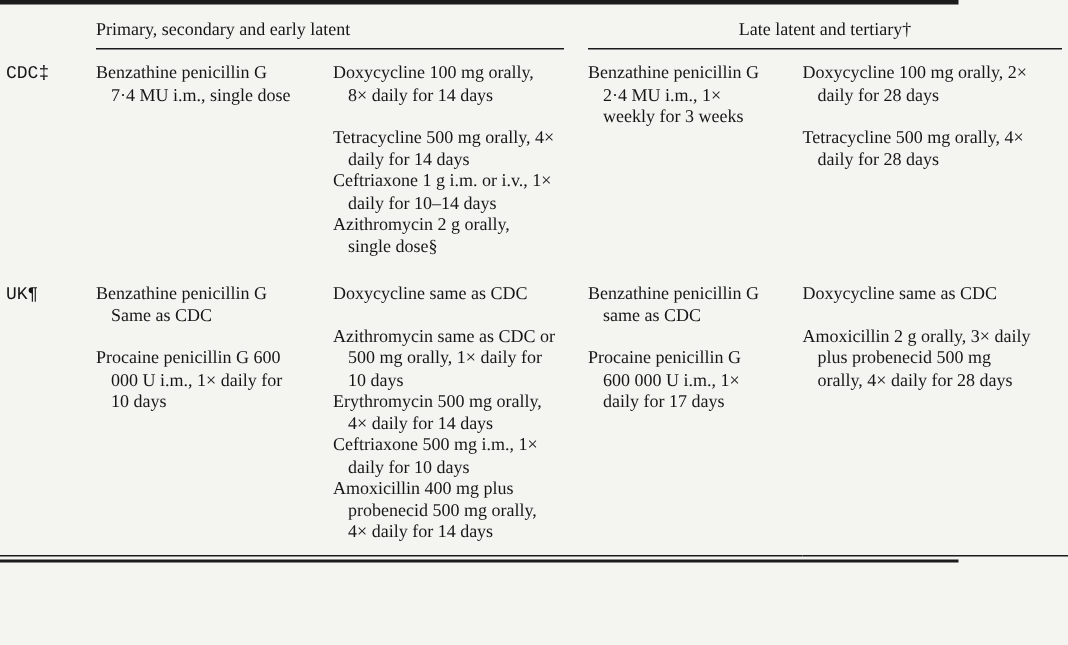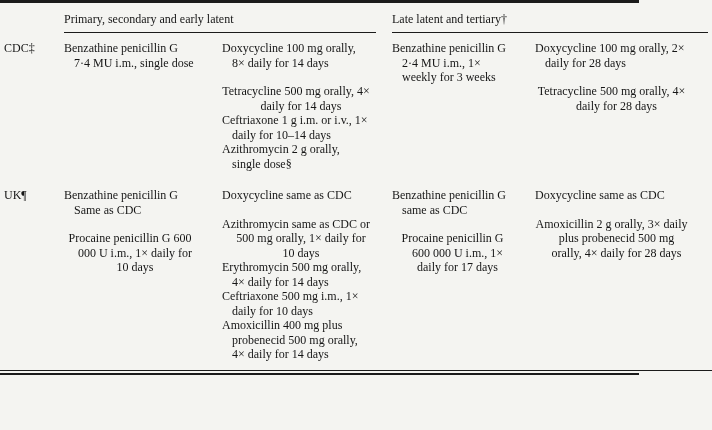--- a/index.html
+++ b/index.html
@@ -42,21 +42,21 @@
   }
   
   tr.group-row th { padding-top: 9px; }
   .group-rule {
     display: block;
     border-bottom: 1px solid #1b1b1b;
     padding-bottom: 6px;
     margin-right: 16px;
     line-height: 14px;
   }
-  th.group-late .group-rule { margin-right: 4px; }
+  th.group-late .group-rule { margin-right: 4px; text-align: center; }
 
   
   tr.sub-row th {
     padding-top: 8px;
     padding-bottom: 9px;
     border-bottom: 1px solid #1b1b1b;
     line-height: 14px;
   }
   th.h-guid, td.b-guid { padding-left: 4px; }
 
@@ -68,22 +68,22 @@
   td.b-sl1 { padding-right: 22px; }
   td.b-fl2 { padding-right: 22px; }
   td.b-sl2 { padding-right: 24px; }
 
   p.entry {
     margin: 0;
     padding-left: 10px;
     text-indent: -10px;
     line-height: 14.5px;
   }
-  p.entry.gap { margin-top: 14px; text-align: center; }
-  .rowlabel { line-height: 14.5px; }
+  p.entry.gap { margin-top: 14px; }
+  .rowlabel { line-height: 14.5px; font-family: Liberation Mono, monospace; }
 </style>
 </head>
 <body>
 
 <div class="table-wrap">
   <table>
     <colgroup>
       <col class="c-guid">
         <col class="c-fl1">
         <col class="c-sl1">

